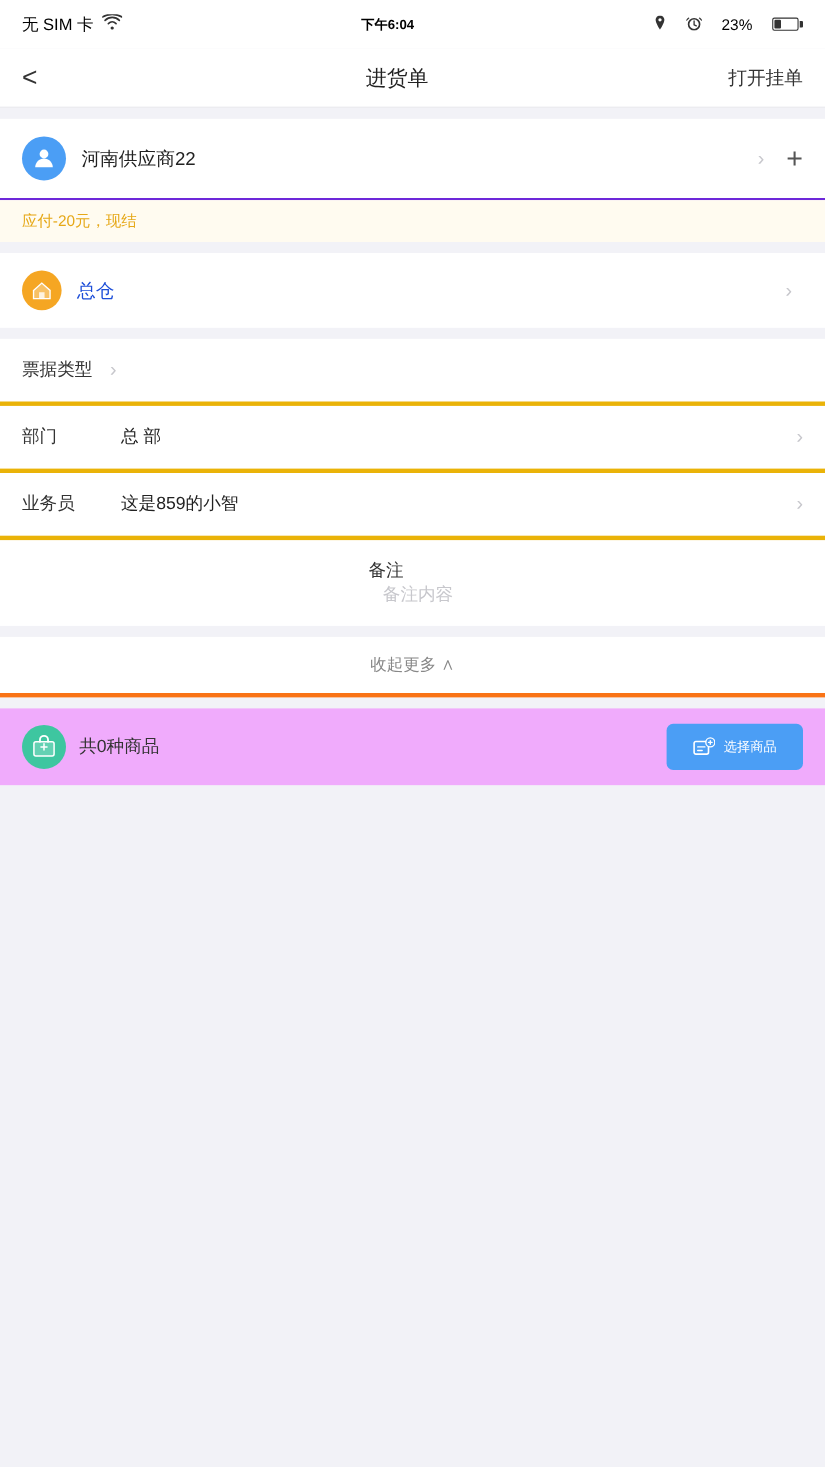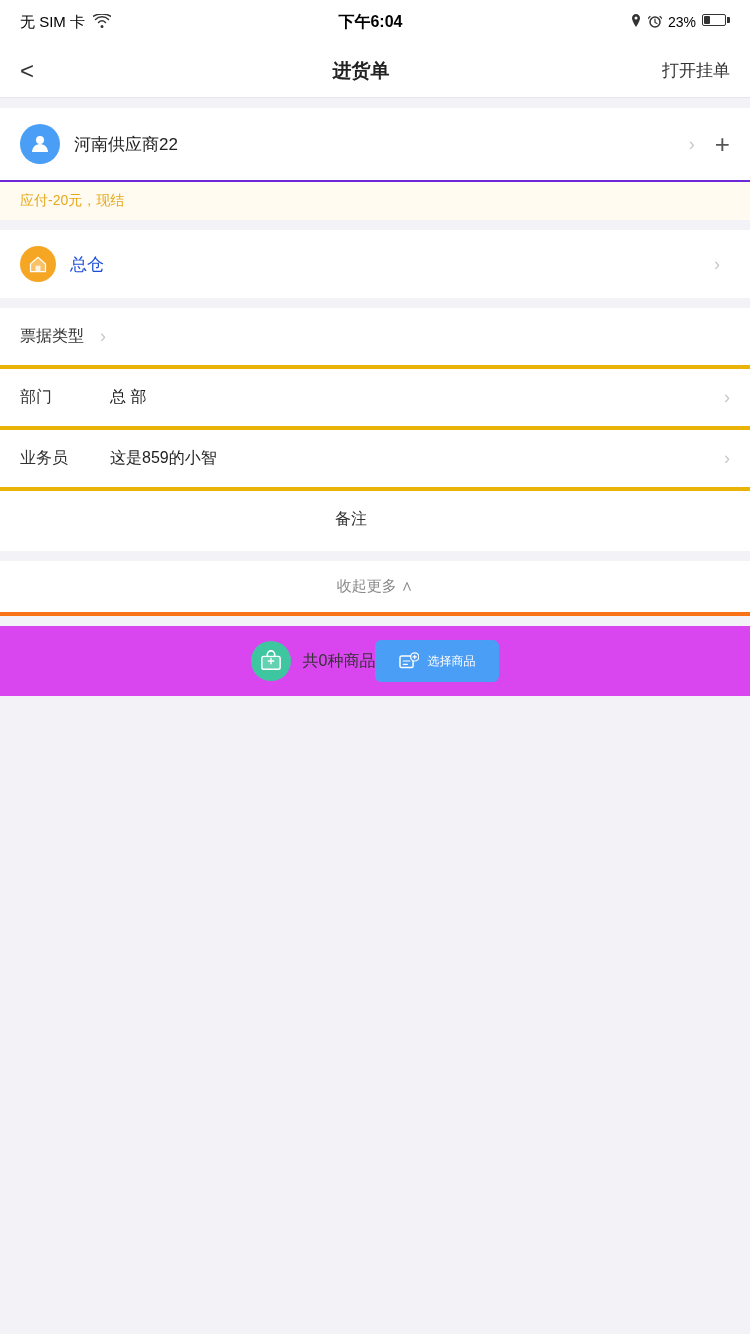--- a/index.html
+++ b/index.html
@@ -17,42 +17,42 @@
       background: #fff;
       height: 44px;
       display: flex;
       align-items: center;
       justify-content: space-between;
       padding: 16px 20px;
       font-size: 15px;
       font-weight: 500;
     }
     .status-left { display: flex; align-items: center; gap: 8px; }
-    .status-center { font-size: 16px; font-weight: 600; }
-    .status-right { display: flex; align-items: flex-start; gap: 6px; font-size: 14px; }
+    .status-center { font-size: 12px; font-weight: 600; }
+    .status-right { display: flex; align-items: center; gap: 18px; font-size: 14px; }
 
     
     .nav-bar {
       background: #fff;
       height: 54px;
       display: flex;
       align-items: center;
       justify-content: space-between;
       padding: 0 20px;
       border-bottom: 1px solid #e5e5ea;
     }
     .nav-back {
       font-size: 24px;
       color: #333;
       cursor: pointer;
       width: 40px;
     }
     .nav-title {
       font-size: 19px;
-      font-weight: 700;
+      font-weight: 400;
       color: #222;
     }
     .nav-action {
       font-size: 17px;
       color: #333;
       cursor: pointer;
     }
 
     
     .content {
@@ -174,25 +174,25 @@
       padding: 16px 20px;
       text-align: center;
       font-size: 15px;
       color: #888;
       border-bottom: 4px solid #f97316;
       cursor: pointer;
     }
 
     
     .bottom-bar {
-      background: #d946ef;
+      background: #f0abfc;
       padding: 14px 20px;
       display: flex;
       align-items: center;
-      justify-content: center;
+      justify-content: space-between;
       margin-top: 10px;
     }
     .product-count-wrap {
       display: flex;
       align-items: center;
       gap: 12px;
     }
     .product-icon {
       width: 40px;
       height: 40px;
@@ -343,20 +343,21 @@
     </div>
 
     <div class="form-row">
       <span class="form-label">业务员</span>
       <span class="form-value">这是859的小智</span>
       <span class="chevron-right">›</span>
     </div>
 
     <div class="form-row">
       <span class="form-label">备注</span>
+      <span class="form-value placeholder">备注内容</span>
     </div>
 
   </div>
 
   <div class="card">
     <div class="collapse-row">收起更多 ∧</div>
   </div>
 
   <div class="bottom-bar">
     <div class="product-count-wrap">

